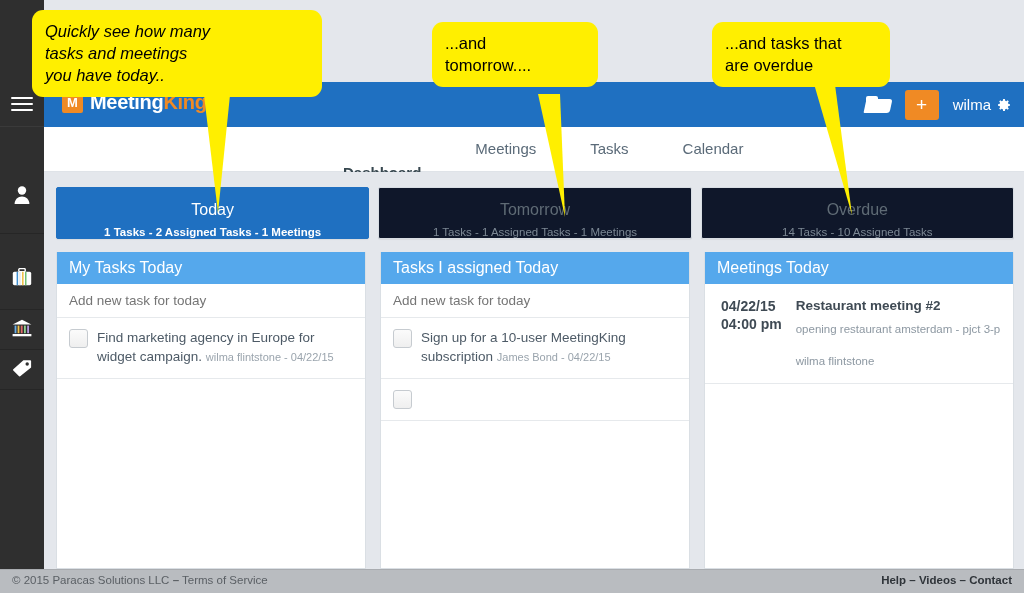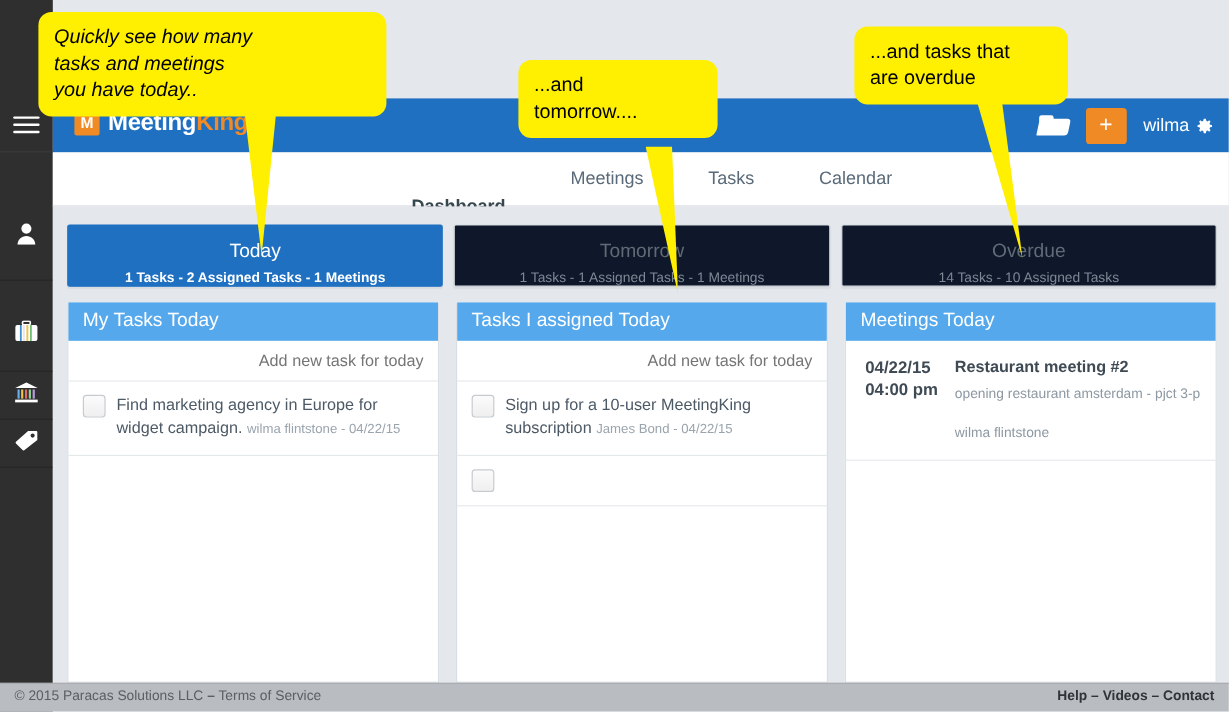--- a/index.html
+++ b/index.html
@@ -100,21 +100,21 @@
   .card { flex: 1; background: #ffffff; border: 1px solid #dadfe4; border-top: none; display: flex; flex-direction: column; }
   .card-head {
     background: #55a8ec; color: #ffffff; font-size: 16px; height: 32px; line-height: 31px;
     padding-left: 12px; font-weight: normal;
   }
   .card-addrow {
     height: 34px; border-bottom: 1px solid #e6e9ec; display:flex; align-items:center; padding: 0 12px;
   }
   .card-addrow input {
     width: 100%; border: none; outline: none; font-size: 13.5px; color: #8e99a3;
-    font-family: "Liberation Sans", sans-serif; background: transparent; text-align: right;
+    font-family: "Liberation Sans", sans-serif; background: transparent;
   }
   .task {
     display: flex; gap: 9px; padding: 10px 12px 11px 12px; border-bottom: 1px solid #e6e9ec;
     align-items: flex-start;
   }
   .chk {
     width: 19px; height: 19px; flex: 0 0 19px; margin-top: 1px;
     background: linear-gradient(#fbfbfb,#efefef);
     border: 1px solid #c6cbd0; border-radius: 3px; cursor: pointer;
   }
@@ -320,21 +320,21 @@
     <div class="bubble">Quickly see how many
 tasks and meetings
 you have today..</div>
     <div class="tail" style="left:170px; top:85px;">
       <svg width="60" height="120" viewBox="0 0 60 120">
           <path d="M2 0 L28 0 L16 118 Z" fill="#ffef00"></path>
         </svg>
     </div>
   </div>
 
-  <div class="callout" style="left:432px; top:22px; width:166px;margin-top:28px;">
+  <div class="callout" style="left:432px; top:22px; width:166px;">
     <div class="bubble">...and
 tomorrow....</div>
     <div class="tail" style="left:106px; top:72px;">
       <svg width="60" height="125" viewBox="0 0 60 125">
           <path d="M0 0 L22 0 L27 123 Z" fill="#ffef00"></path>
         </svg>
     </div>
   </div>
 
   <div class="callout" style="left:712px; top:22px; width:178px;">

